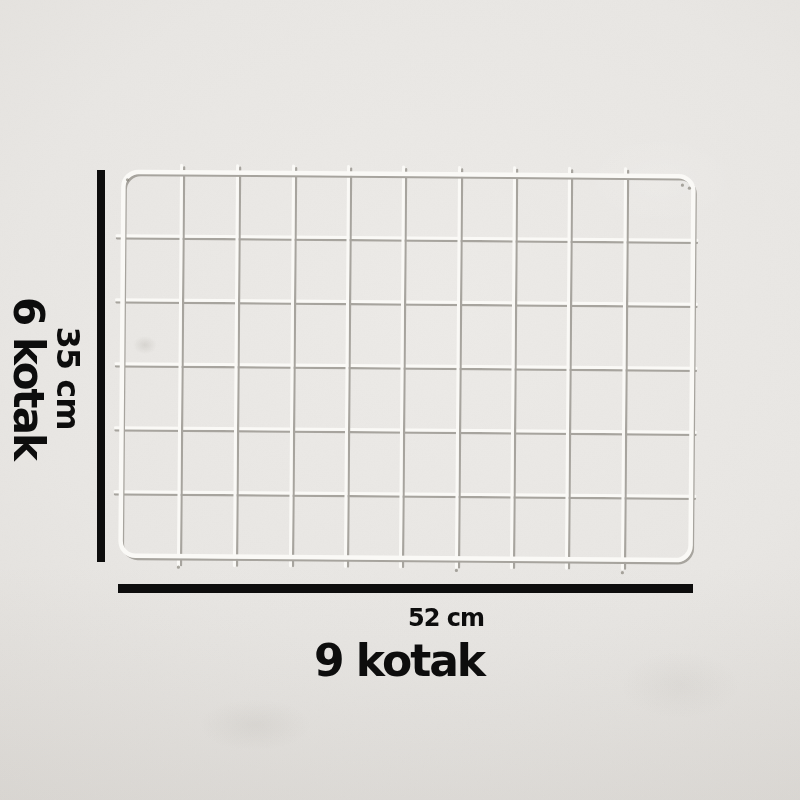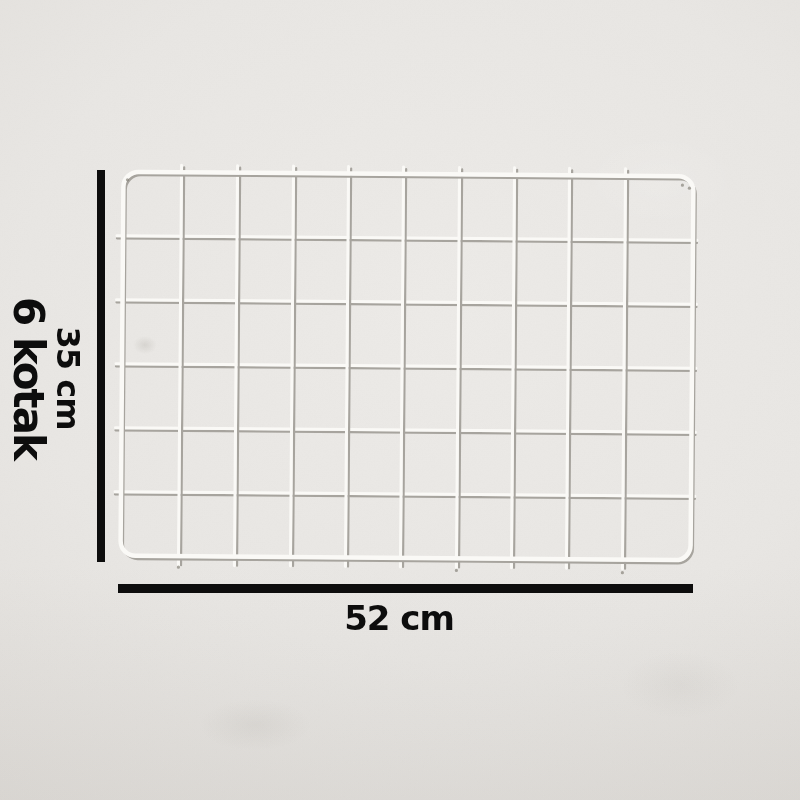--- a/index.html
+++ b/index.html
@@ -27,21 +27,21 @@
     transform:rotate(0.45deg);transform-origin:407px 366px;}
   .dim-line{position:absolute;background:#0d0d0d;}
   .dim-line.vertical{left:97px;top:170px;width:8px;height:392px;}
   .dim-line.horizontal{left:118px;top:584px;width:575px;height:9px;}
   .dim-label{position:absolute;color:#0d0d0d;text-align:center;white-space:nowrap;
     font-weight:bold;}
   .label-left{left:46px;top:378px;transform:translate(-50%,-50%) rotate(90deg);}
   .label-left .value{font-size:32px;line-height:36px;letter-spacing:-1px;}
   .label-left .count{font-size:42px;line-height:44px;letter-spacing:-2px;}
   .label-bottom{left:399px;top:600px;transform:translateX(-50%);}
-  .label-bottom .value{font-size:34px;line-height:37px;letter-spacing:-1px;text-align:right;}
+  .label-bottom .value{font-size:24px;line-height:37px;letter-spacing:-1px;text-align:right;}
   .label-bottom .count{font-size:44px;line-height:47px;letter-spacing:-2px;}
 </style>
 </head>
 <body>
 
 <div class="stage">
 
   <svg class="noise-overlay" width="800" height="800" xmlns="http://www.w3.org/2000/svg">
     <filter id="wallNoise">
       <feTurbulence type="fractalNoise" baseFrequency="0.85" numOctaves="2" stitchTiles="stitch"></feTurbulence>
@@ -97,15 +97,16 @@
   <div class="dim-line vertical"></div>
   <div class="dim-line horizontal"></div>
 
   <div class="dim-label label-left">
     <div class="value">35 cm</div>
     <div class="count">6 kotak</div>
   </div>
 
   <div class="dim-label label-bottom">
     <div class="value">52 cm</div>
+    <div class="count">9 kotak</div>
   </div>
 
 </div>
 
 </body></html>

